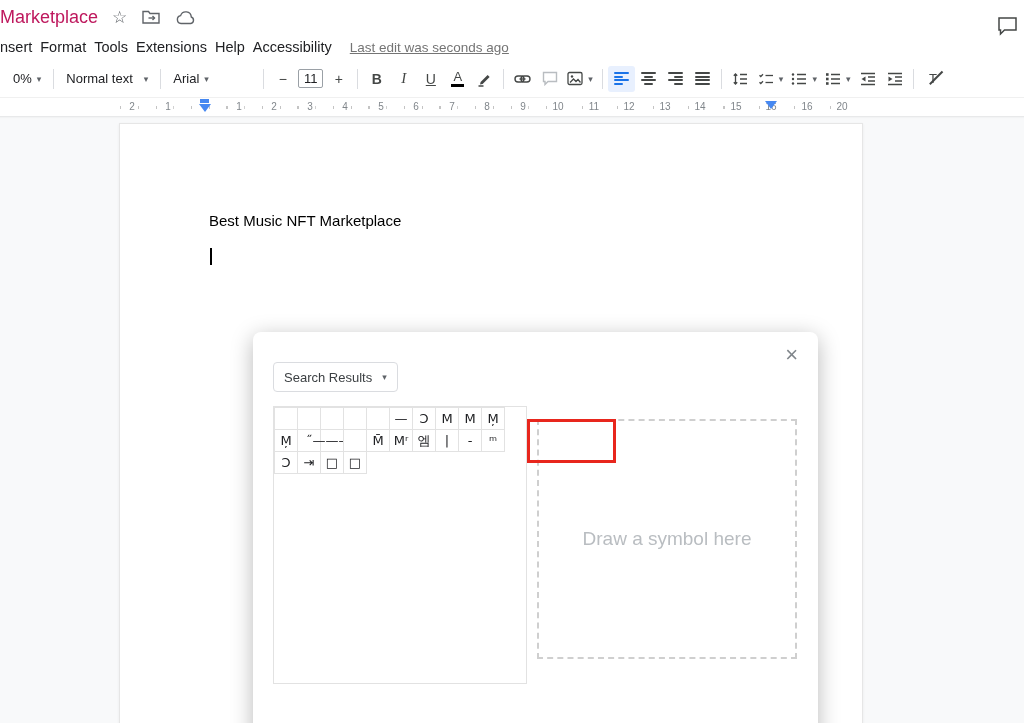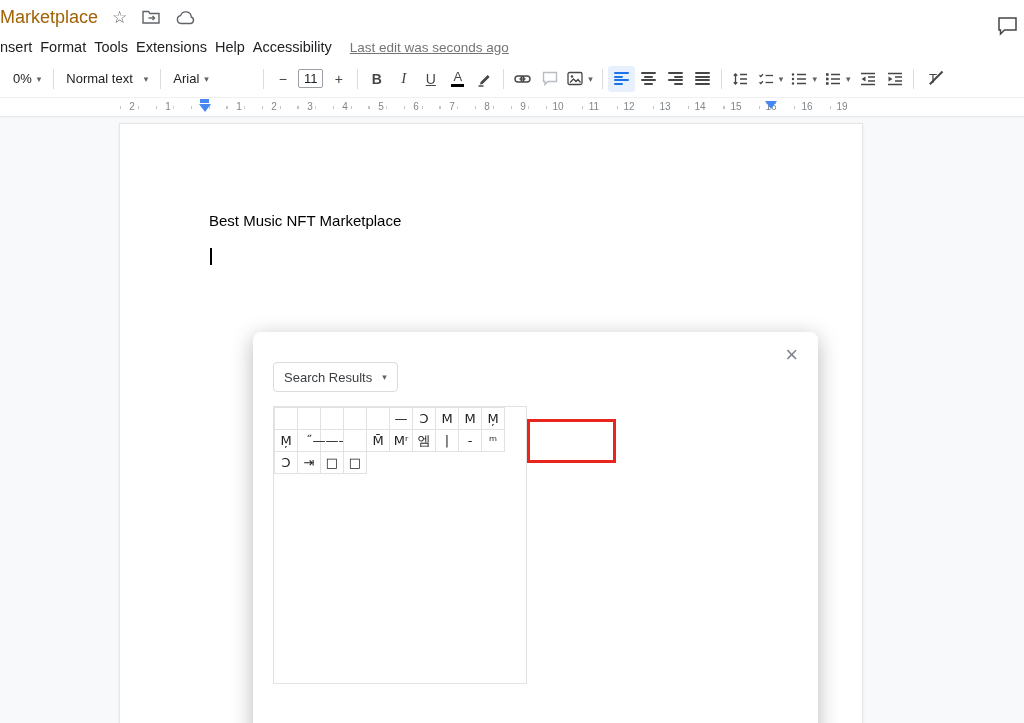--- a/index.html
+++ b/index.html
@@ -1,21 +1,21 @@
 <!DOCTYPE html>
 <html><head>
 <meta charset="utf-8">
 <style>
   * { margin:0; padding:0; box-sizing:border-box; }
   html,body { width:1024px; height:723px; overflow:hidden; background:#fff;
     font-family:"Liberation Sans","DejaVu Sans",sans-serif; }
 
   
   .titlebar { height:34px; display:flex; align-items:center; position:relative; padding-left:0; }
-  .doc-title { font-size:18px; color:#a16207; margin-right:14px; white-space:nowrap; }
+  .doc-title { font-size:18px; color:#be185d; margin-right:14px; white-space:nowrap; }
   .tb-icons { display:flex; align-items:center; gap:14px; color:#5f6368; }
   .star { font-size:17px; line-height:1; cursor:pointer; }
   .hdr-svg { display:block; }
   .top-comment { position:absolute; right:6px; top:16px; color:#444746; }
 
   
   .menubar { height:26px; display:flex; align-items:center; font-size:14.5px; color:#202124; }
   .menu-item { padding:2px 4px; border-radius:4px; cursor:pointer; }
   .menu-item:first-child { padding-left:0; }
   .last-edit { margin-left:14px; font-size:13.5px; color:#747474; text-decoration:underline; cursor:pointer; }
@@ -299,21 +299,21 @@
   <span class="rn" style="left:487px">8</span>
   <span class="rn" style="left:523px">9</span>
   <span class="rn" style="left:558px">10</span>
   <span class="rn" style="left:594px">11</span>
   <span class="rn" style="left:629px">12</span>
   <span class="rn" style="left:665px">13</span>
   <span class="rn" style="left:700px">14</span>
   <span class="rn" style="left:736px">15</span>
   <span class="rn" style="left:771px">16</span>
   <span class="rn" style="left:807px">16</span>
-  <span class="rn" style="left:842px">19</span>
+  <span class="rn" style="left:842px">20</span>
   <div class="ind-first"></div>
   <div class="ind-left"></div>
   <div class="ind-right"></div>
 </div>
 
 <div class="canvas">
   <div class="page">
     <div class="doc-heading">Best Music NFT Marketplace</div>
     <div class="text-cursor"></div>
   </div>
@@ -354,18 +354,21 @@
         </div>
         <div class="char-row">
           <span class="cc">Ɔ</span>
           <span class="cc">⇥</span>
           <span class="cc">□</span>
           <span class="cc">□</span>
         </div>
       </div>
 
       <div class="right-col">
+        <div class="draw-area">
+          <span class="draw-ph">Draw a symbol here</span>
+        </div>
       </div>
     </div>
   </div>
 </div>
 
 <div class="annotation"></div>
 
 </body></html>

